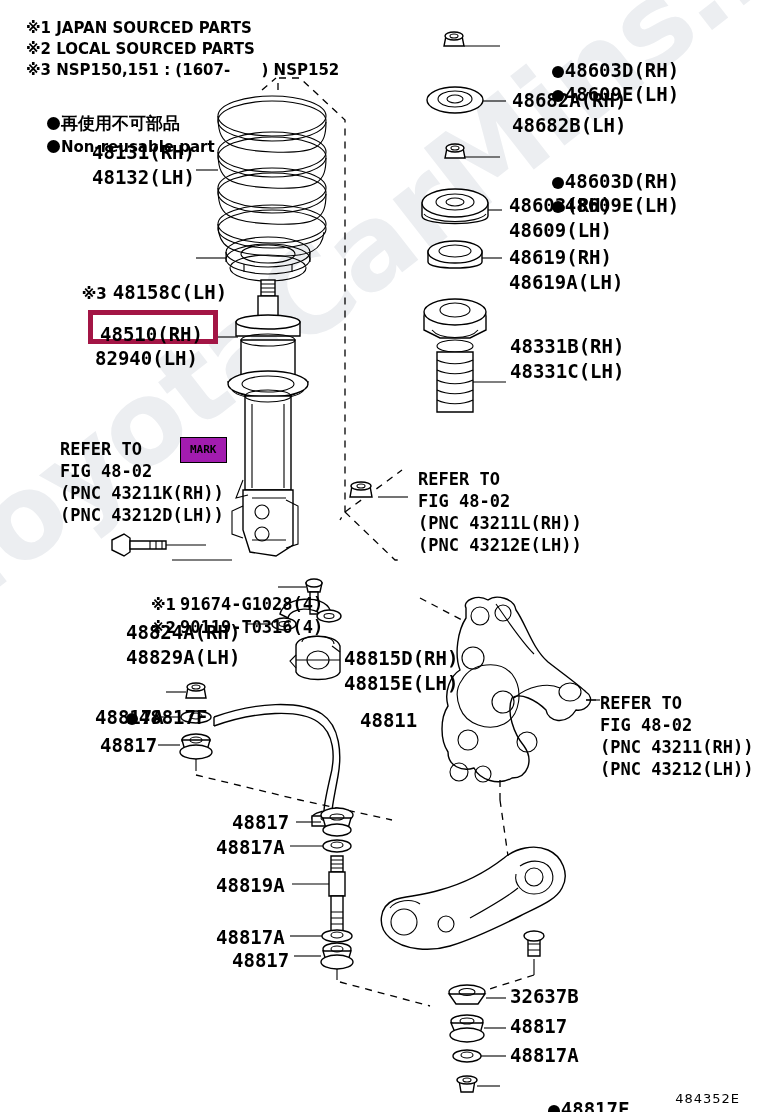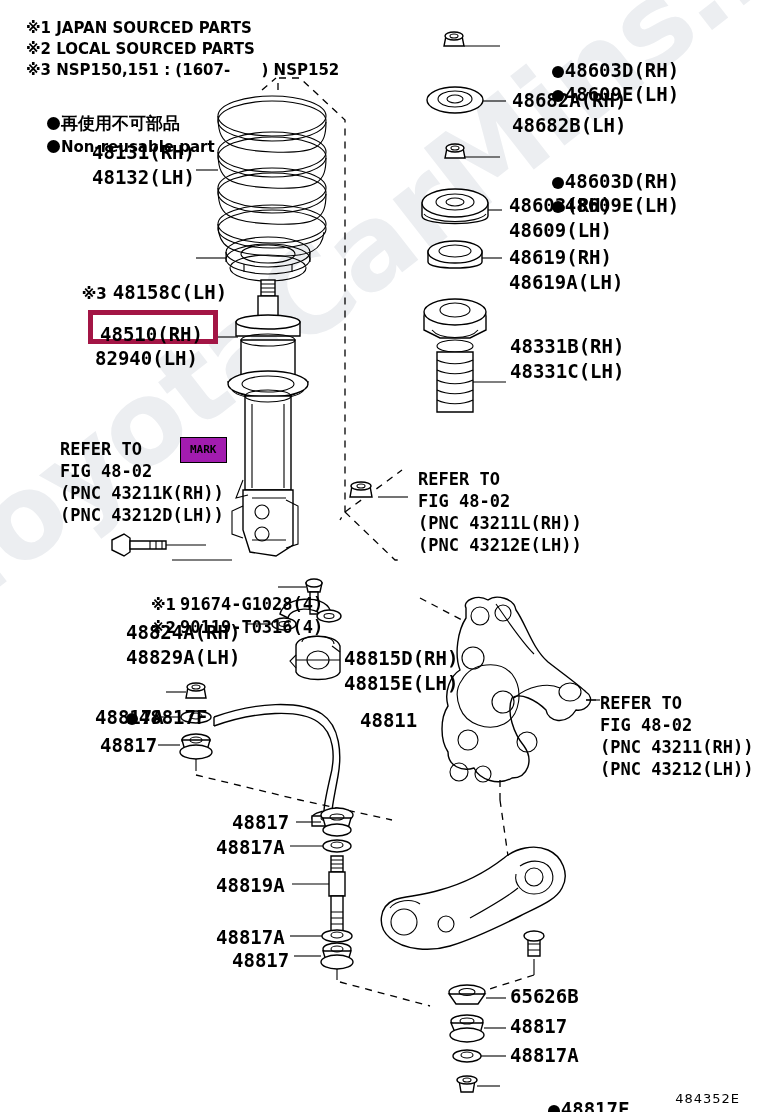--- a/index.html
+++ b/index.html
@@ -541,21 +541,21 @@
   <div class="lbl refer" style="left:418px; top:468px;">REFER TO
 FIG 48-02
 (PNC 43211L(RH))
 (PNC 43212E(LH))</div>
 
   <div class="lbl refer" style="left:600px; top:692px;">REFER TO
 FIG 48-02
 (PNC 43211(RH))
 (PNC 43212(LH))</div>
 
-  <div class="lbl" style="left:510px; top:984px;">65626B</div>
+  <div class="lbl" style="left:510px; top:984px;">32637B</div>
   <div class="lbl" style="left:510px; top:1014px;">48817</div>
   <div class="lbl" style="left:510px; top:1043px;">48817A</div>
   <div class="lbl" style="left:502px; top:1072px;">
     <span class="dot sm"></span><span>48817F</span>
   </div>
 
   <div class="lbl figcode right" style="left:628px; top:1086px; width:112px;">484352E</div>
 
 </div>
 

